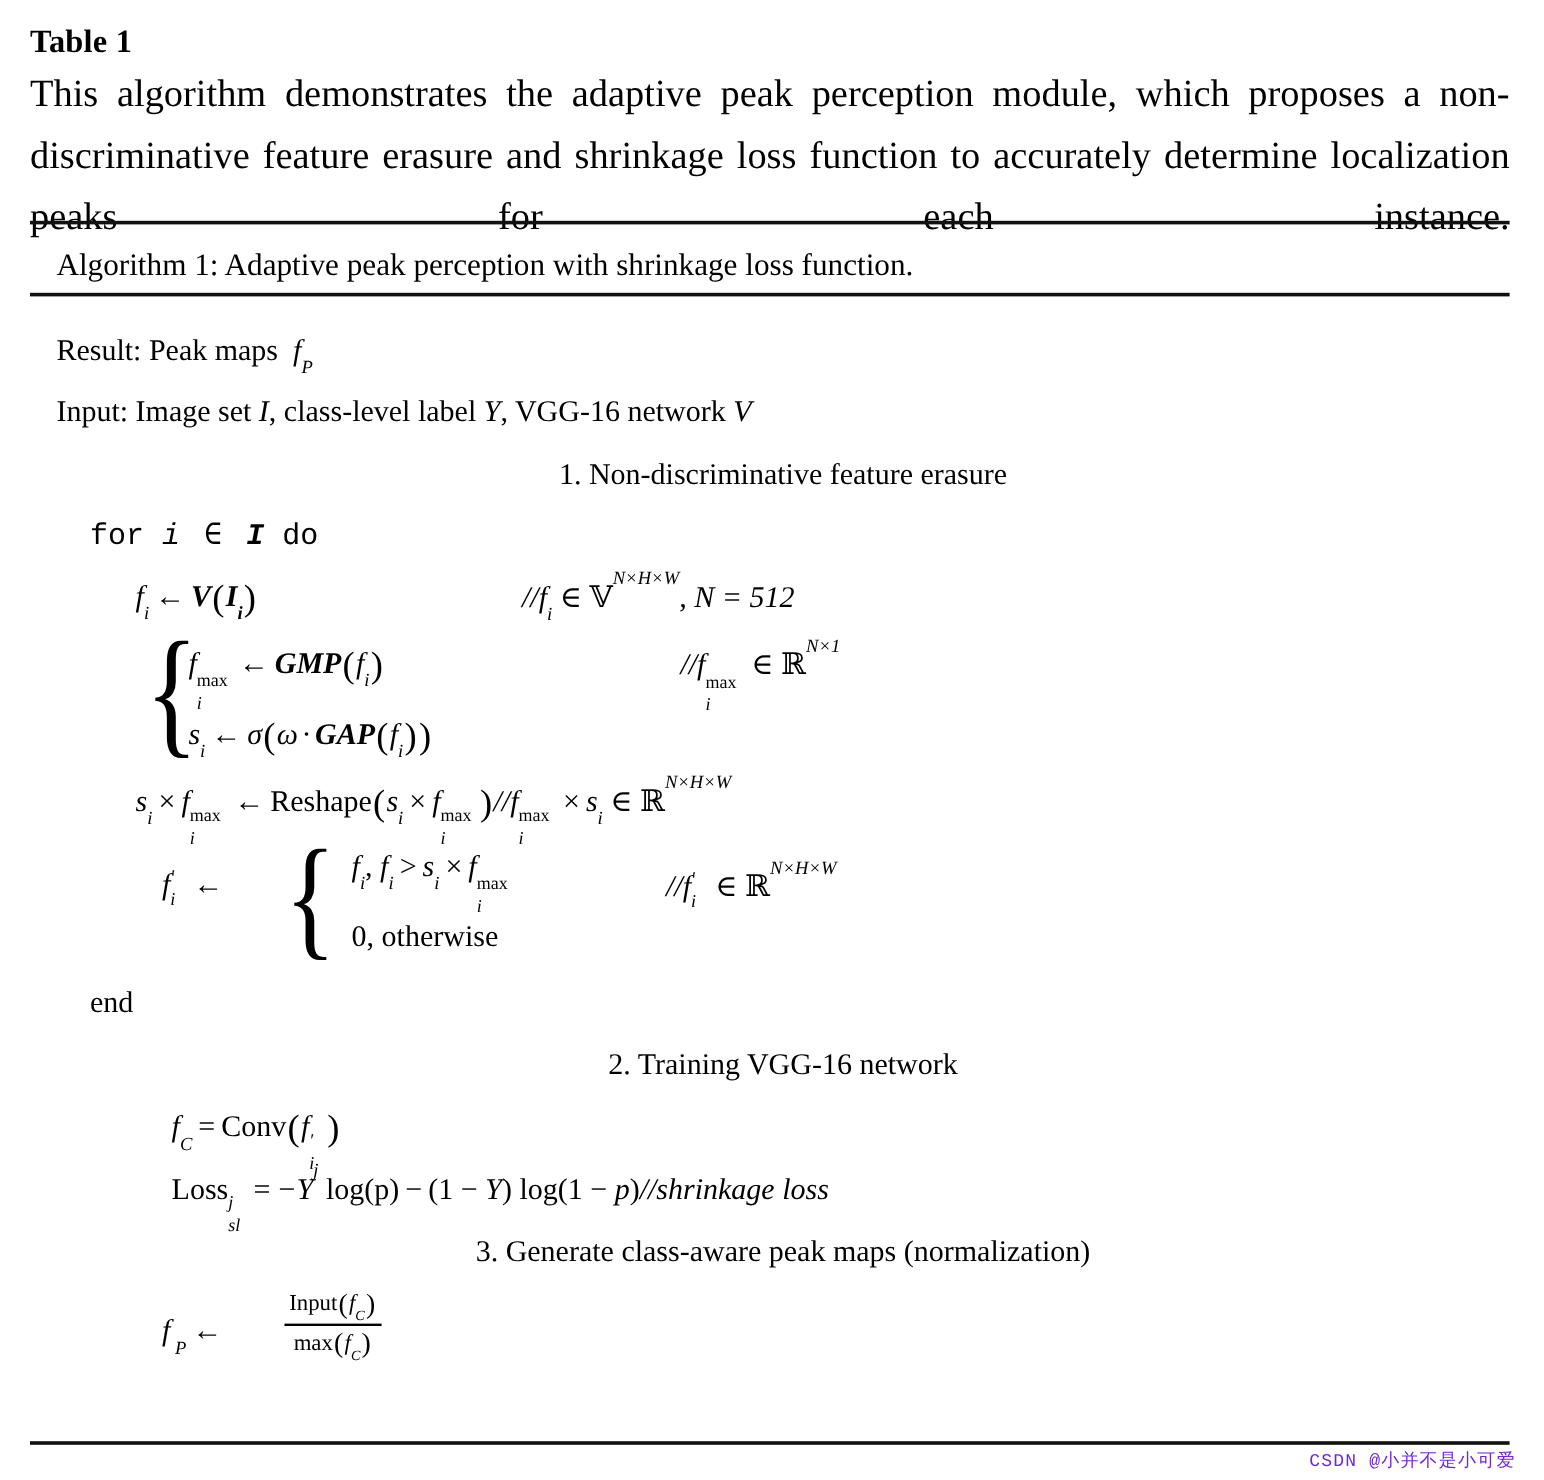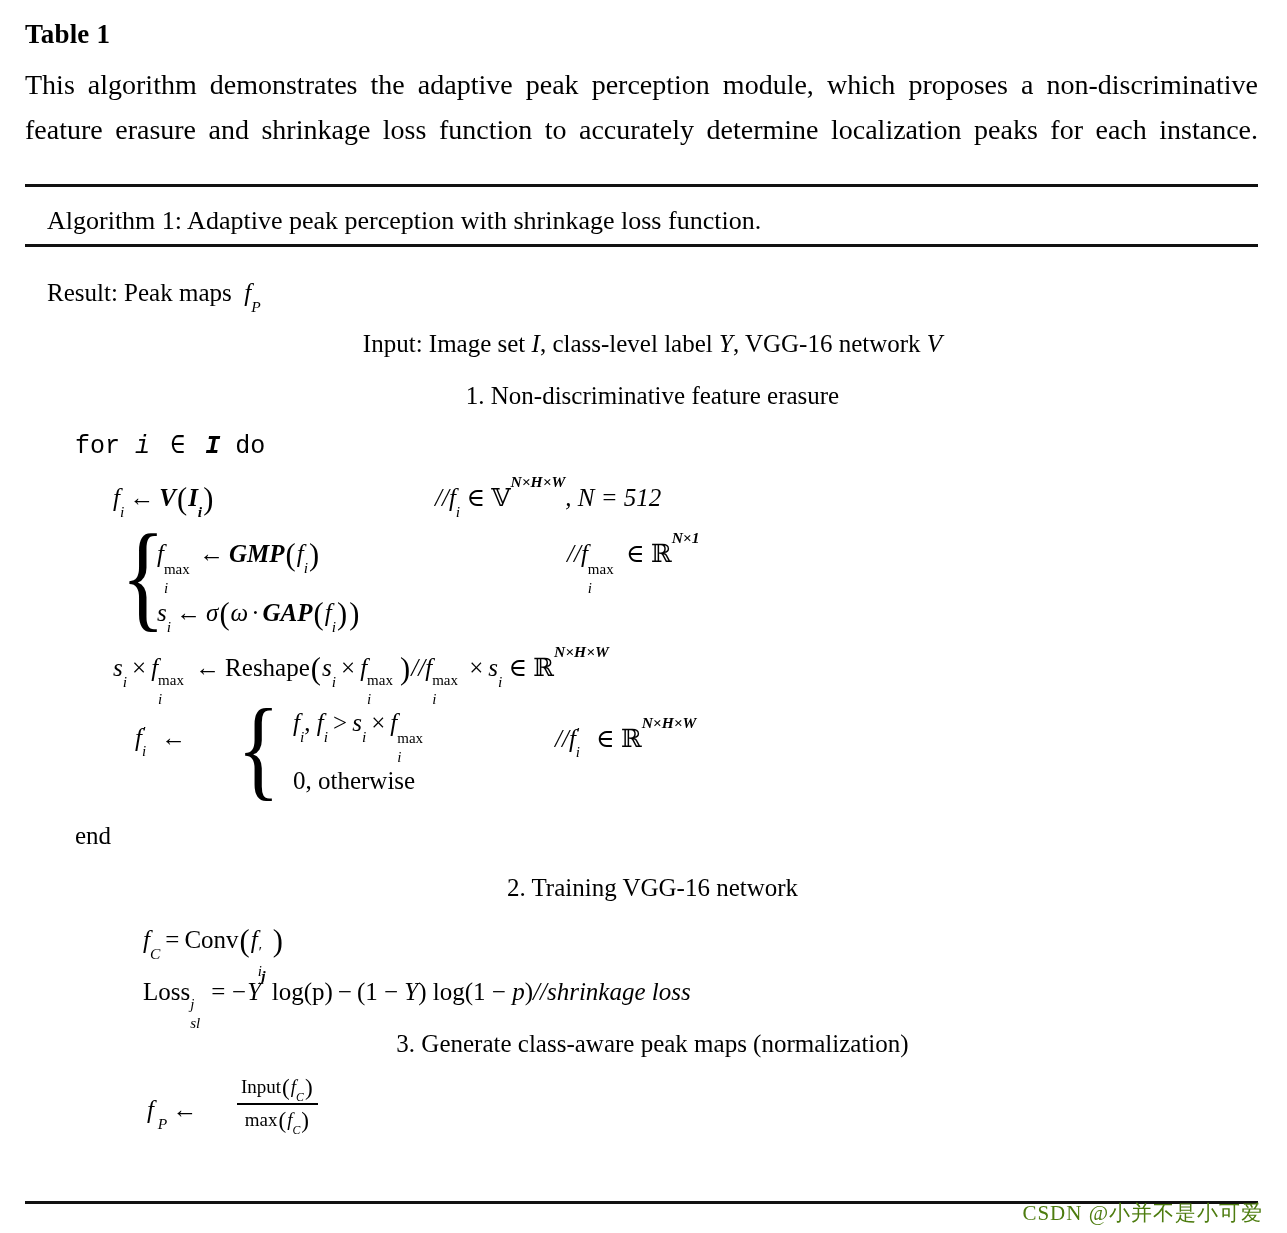--- a/index.html
+++ b/index.html
@@ -29,25 +29,25 @@
     top: 18px;
     width: 1233px;
   }
   .table-label {
     font-size: 27px;
     font-weight: bold;
     line-height: 1.25;
     letter-spacing: 0.2px;
   }
   .caption-text {
-    font-size: 28px;
+    font-size: 32px;
     line-height: 1.62;
     text-align: justify;
     text-justify: inter-word;
-    margin-top: 10px;
+    margin-top: 0;
   }
   .caption-text::after {
     content: "";
     display: inline-block;
     width: 100%;
   }
 
   
   .rule {
     position: absolute;
@@ -80,39 +80,39 @@
   .line {
     position: relative;
     white-space: nowrap;
   }
   .ind0 { padding-left: 22px; }
   .ind1 { padding-left: 50px; }
   .ind2 { padding-left: 88px; }
   .ind3 { padding-left: 118px; }
 
   .row-result { height: 50px; line-height: 50px; }
-  .row-input  { height: 52px; line-height: 52px; text-align: center; }
+  .row-input  { height: 52px; line-height: 52px; }
   .row-step   { height: 52px; line-height: 52px; text-align: center; }
   .row-for    { height: 50px; line-height: 50px; font-family: Liberation Mono, monospace; }
   .row-math   { height: 52px; line-height: 52px; }
   .row-end    { height: 52px; line-height: 52px; }
 
   
   .mi { font-style: italic; }
   .mi-b { font-style: italic; font-weight: bold; }
   .mr { font-style: normal; }
   .op { font-style: normal; padding: 0 5px; }
   .op-tight { font-style: normal; padding: 0 3px; }
   .bb { font-family: "DejaVu Serif", serif; font-style: normal; }
   sup, sub {
     font-size: 0.62em;
     line-height: 0;
     position: relative;
   }
-  sup { top: -0.62em; font-weight: bold; }
+  sup { top: -0.62em; }
   sub { bottom: -0.32em; }
   .supsub {
     display: inline-block;
     vertical-align: baseline;
     position: relative;
     width: 0;
     height: 0;
   }
   .supsub .s-up {
     position: absolute;
@@ -201,21 +201,21 @@
   }
 
   
   .frac-block {
     position: relative;
     height: 92px;
     padding-left: 118px;
   }
   .frac-lhs {
     position: absolute;
-    left: 122px;
+    left: 110px;
     top: 26px;
     font-size: 25px;
     white-space: nowrap;
   }
   .frac {
     position: absolute;
     left: 212px;
     top: 4px;
     display: inline-block;
     text-align: center;
@@ -226,23 +226,23 @@
   .frac .den { display: block; padding: 1px 4px 0; font-family: Liberation Serif, serif; }
 
   
   .c-at-410 { position: absolute; left: 410px; }
 
   
   .watermark {
     position: absolute;
     right: 24px;
     bottom: 6px;
-    font-size: 21px;
-    color: #4d7c0f;
-    font-family: Liberation Serif, serif;
+    font-size: 15px;
+    color: #6d28d9;
+    font-family: Liberation Mono, monospace;
     letter-spacing: 1px;
     white-space: nowrap;
   }
 </style>
 </head>
 <body>
 
 <div class="page">
 
   <div class="caption-wrap">

